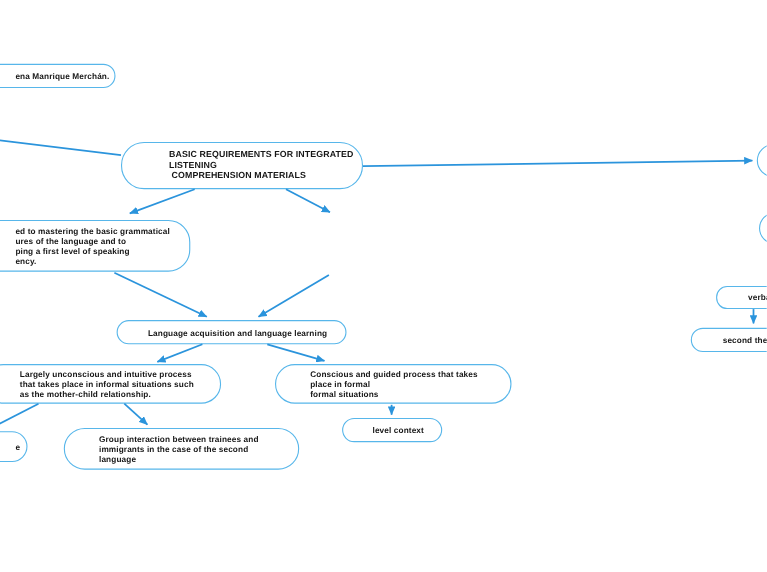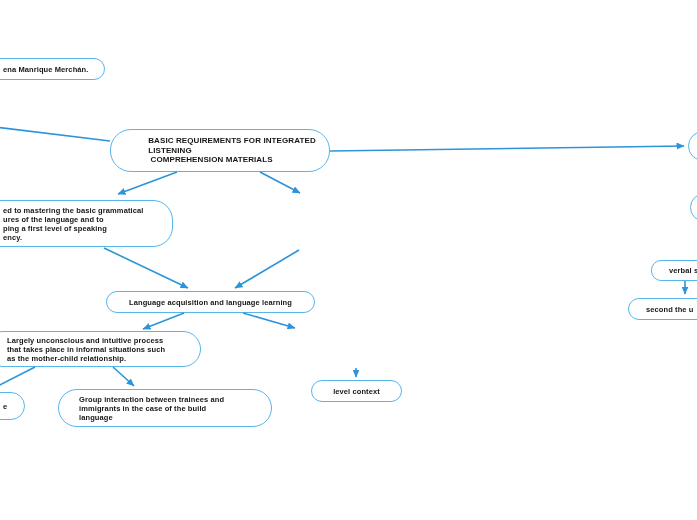--- a/index.html
+++ b/index.html
@@ -10,21 +10,21 @@
   }
   .canvas{position:absolute;inset:0;}
   .node{
     position:absolute;box-sizing:border-box;
     background:#ffffff;border:1.5px solid #57b6ea;
     color:#161616;font-weight:700;font-size:7.5px;line-height:9px;
     letter-spacing:0.1px;
     display:flex;align-items:center;
     z-index:1;
   }
-  .node .lbl{white-space:pre-wrap;display:block;}
+  .node .lbl{white-space:pre-wrap;display:block;margin-left:11px;}
   .node.center{justify-content:center;}
   .root{font-size:8px;line-height:9.5px;}
   svg.connectors{
     position:absolute;left:0;top:0;z-index:2;pointer-events:none;
   }
 </style>
 </head>
 <body>
 
 <div class="canvas">
@@ -50,28 +50,33 @@
   <div class="node center" style="left:106px;top:291px;width:209px;height:22px;border-radius:11px;">
     <span class="lbl">Language acquisition and language learning</span>
   </div>
 
   <div class="node" style="left:-15px;top:331px;width:216px;height:36px;border-radius:18px;padding-left:21px;">
     <span class="lbl">Largely unconscious and intuitive process
 that takes place in informal situations such
 as the mother-child relationship.</span>
   </div>
 
+  <div class="node" style="left:250px;top:331px;width:215px;height:36px;border-radius:18px;padding-left:20px;">
+    <span class="lbl">Conscious and guided process that takes
+place in formal
+formal situations</span>
+  </div>
 
   <div class="node center" style="left:311px;top:380px;width:91px;height:22px;border-radius:11px;">
     <span class="lbl">level context</span>
   </div>
 
   <div class="node" style="left:58px;top:389px;width:214px;height:38px;border-radius:19px;padding-left:20px;">
     <span class="lbl">Group interaction between trainees and
-immigrants in the case of the build
+immigrants in the case of the second
 language</span>
   </div>
 
   <div class="node" style="left:-90px;top:392px;width:115px;height:28px;border-radius:14px;padding-left:92px;">
     <span class="lbl">e</span>
   </div>
 
   <div class="node" style="left:651px;top:260px;width:120px;height:21px;border-radius:10px;padding-left:17px;">
     <span class="lbl">verbal s</span>
   </div>

